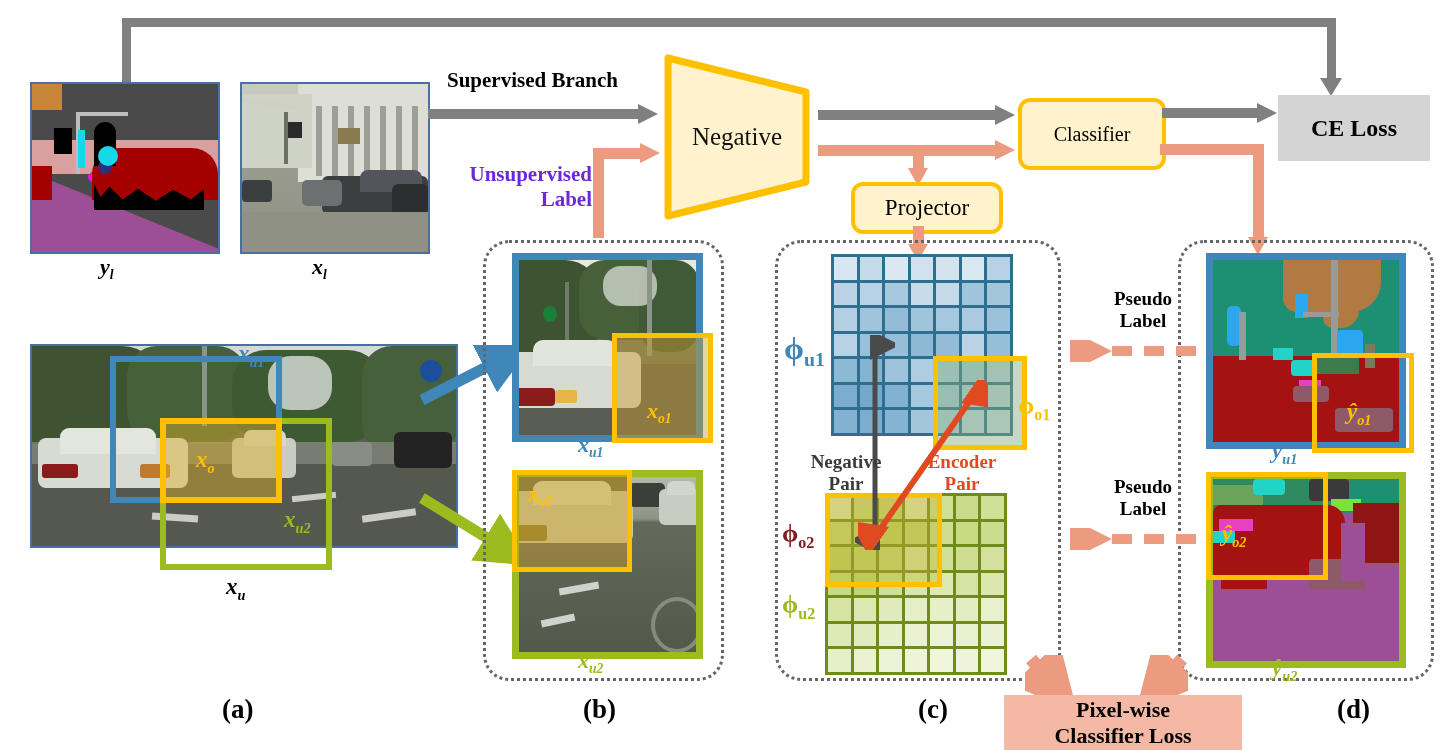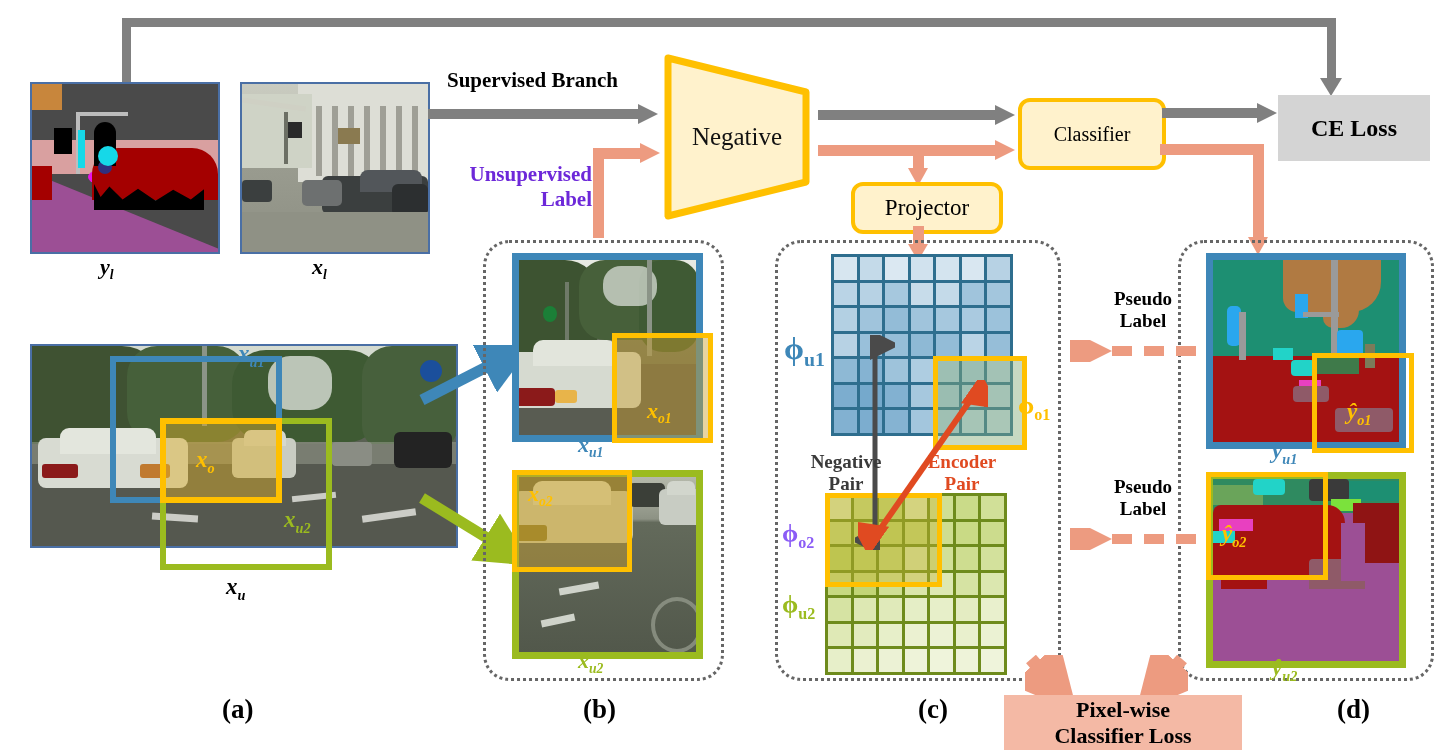--- a/index.html
+++ b/index.html
@@ -334,21 +334,21 @@
     <i style="background: rgb(235, 242, 211);"></i>
     <i style="background: rgb(231, 239, 201);"></i>
     <i style="background: rgb(235, 241, 209);"></i>
     <i style="background: rgb(236, 242, 213);"></i>
     <i style="background: rgb(238, 243, 217);"></i>
     <i style="background: rgb(239, 244, 219);"></i>
     <i style="background: rgb(238, 243, 217);"></i>
     <i style="background: rgb(239, 244, 219);"></i>
   </div>
 <div class="abs" style="left:825px;top:493px;width:107px;height:84px;border:5px solid #FFC000;background:rgba(200,180,50,.38);"></div>
-<div class="lbl" style="left:782px;top:519px;font-size:26px;font-weight:bold;color:#8b5cf6;text-align:center;">
+<div class="lbl" style="left:782px;top:519px;font-size:26px;font-weight:bold;color:#7f1d1d;text-align:center;">
   <span>ϕ</span><sub>o2</sub></div>
 <div class="lbl" style="left:782px;top:590px;font-size:26px;font-weight:bold;color:#9BBB1F;">
   <span>ϕ</span><sub>u2</sub></div>
 
 <div class="abs" style="left:855px;top:335px;width:40px;height:215px;">
   <svg width="40" height="215" viewBox="0 0 40 215">
     <defs>
       <marker id="ng-up" markerWidth="6" markerHeight="6" refX="3" refY="5" orient="auto">
           <polygon points="3,0 6,6 0,6" fill="#4A4A4A"></polygon>
         </marker>

